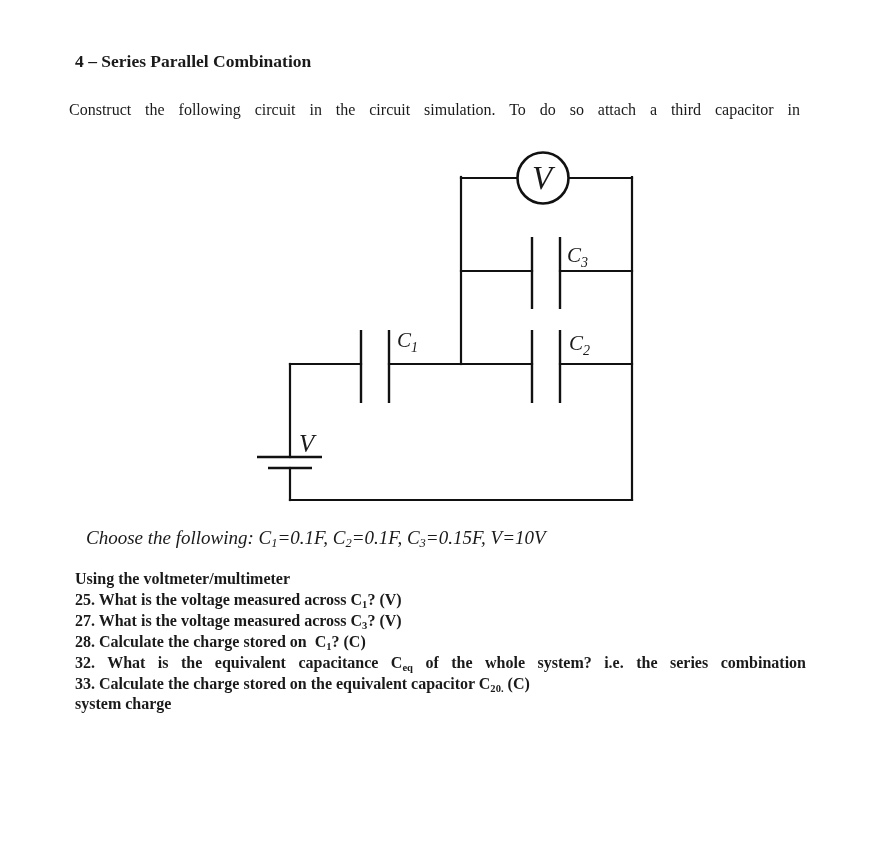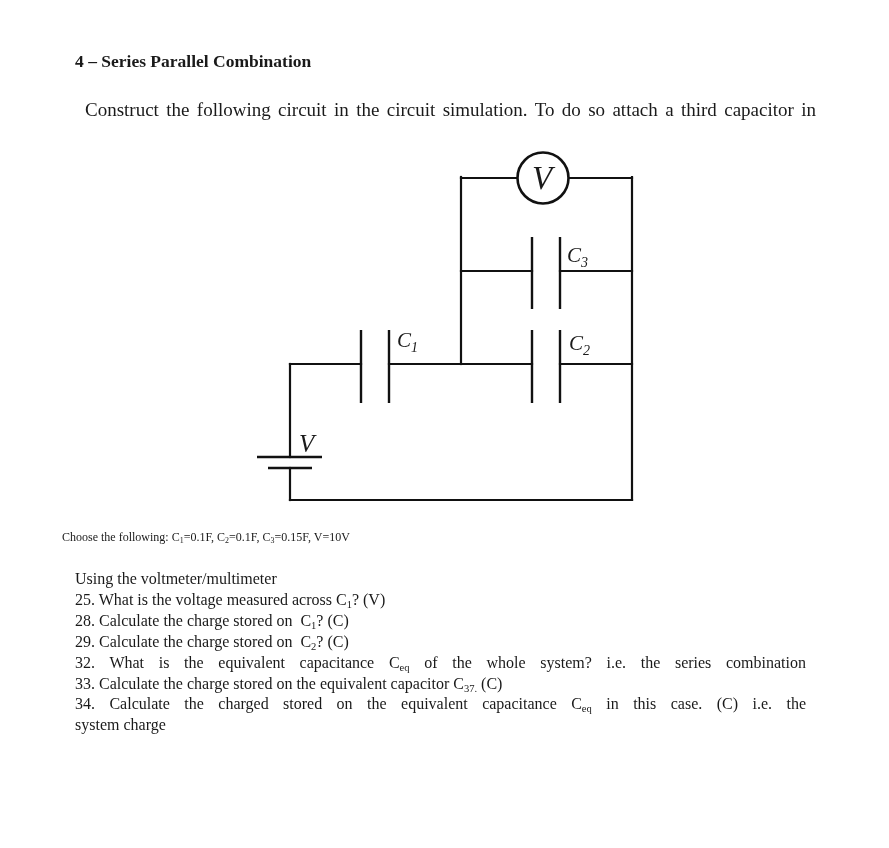--- a/index.html
+++ b/index.html
@@ -19,38 +19,40 @@
     overflow: hidden;
   }
   .doc-title {
     position: absolute;
     left: 75px; top: 51px;
     font-size: 17.5px;
     font-weight: bold;
   }
   .intro {
     position: absolute;
-    left: 85px; top: 99px;
+    left: 69px; top: 99px;
     width: 731px;
-    font-size: 19px;
+    font-size: 16px;
     line-height: 21px;
   }
   .choose-line {
     position: absolute;
-    left: 62px; top: 527px;
+    left: 86px; top: 527px;
     width: 731px;
-    font-size: 12px;
+    font-size: 19px;
     line-height: 21px;
+    font-style: italic;
   }
   .questions {
     position: absolute;
     left: 75px; top: 569px;
     width: 731px;
     font-size: 16px;
     line-height: 20.9px;
+    font-weight: bold;
   }
   .jline {
     text-align: justify;
     text-align-last: justify;
   }
   sub {
     font-size: 0.66em;
     line-height: 0;
     vertical-align: -0.25em;
   }
@@ -129,21 +131,20 @@
     <text x="299" y="452" font-size="25">V</text>
 
     <path d="M290 500 H632" stroke-width="2.2" stroke-linecap="square"></path>
   </svg>
 
   <div class="choose-line">Choose the following: C<sub>1</sub>=0.1F, C<sub>2</sub>=0.1F, C<sub>3</sub>=0.15F, V=10V</div>
 
   <div class="questions">
     <div>Using the voltmeter/multimeter</div>
     <div>25. What is the voltage measured across C<sub>1</sub>? (V)</div>
+    <div>27. What is the voltage measured across C<sub>3</sub>? (V)</div>
     <div>28. Calculate the charge stored on&nbsp; C<sub>1</sub>? (C)</div>
-    <div>29. Calculate the charge stored on&nbsp; C<sub>2</sub>? (C)</div>
     <div class="jline">32. What is the equivalent capacitance C<sub>eq</sub> of the whole system? i.e. the series combination</div>
-    <div>33. Calculate the charge stored on the equivalent capacitor C<sub>37.</sub> (C)</div>
-    <div class="jline">34. Calculate the charged stored on the equivalent capacitance C<sub>eq</sub> in this case. (C) i.e. the</div>
+    <div>33. Calculate the charge stored on the equivalent capacitor C<sub>20.</sub> (C)</div>
     <div>system charge</div>
   </div>
 
 </div>
 
 </body></html>

